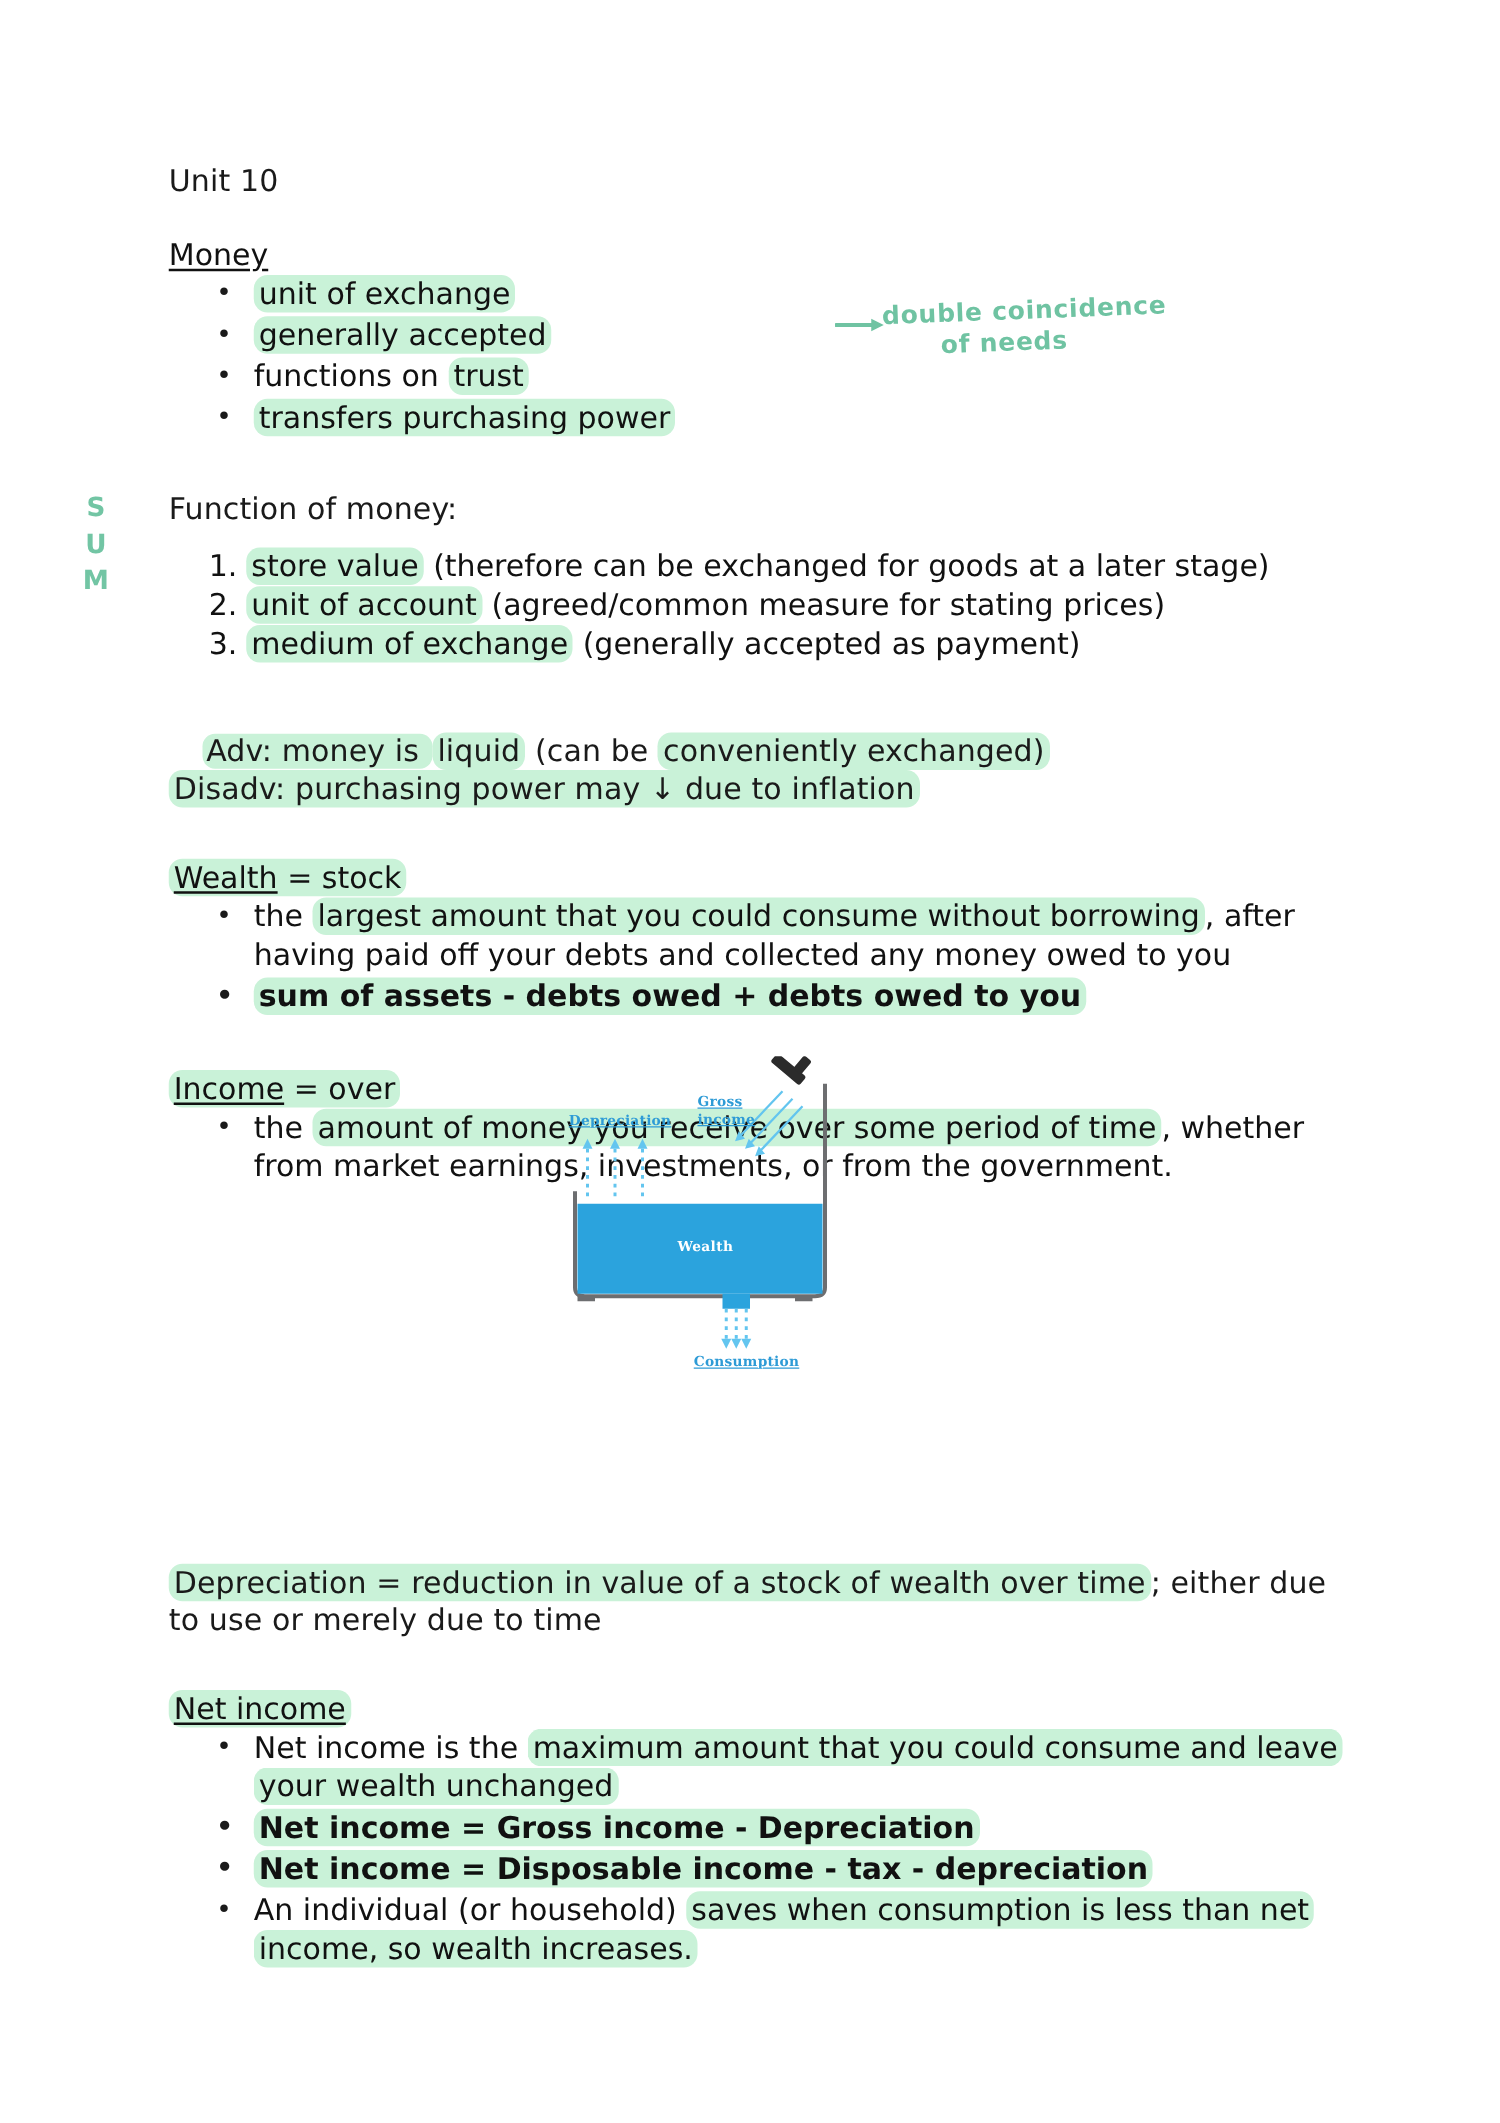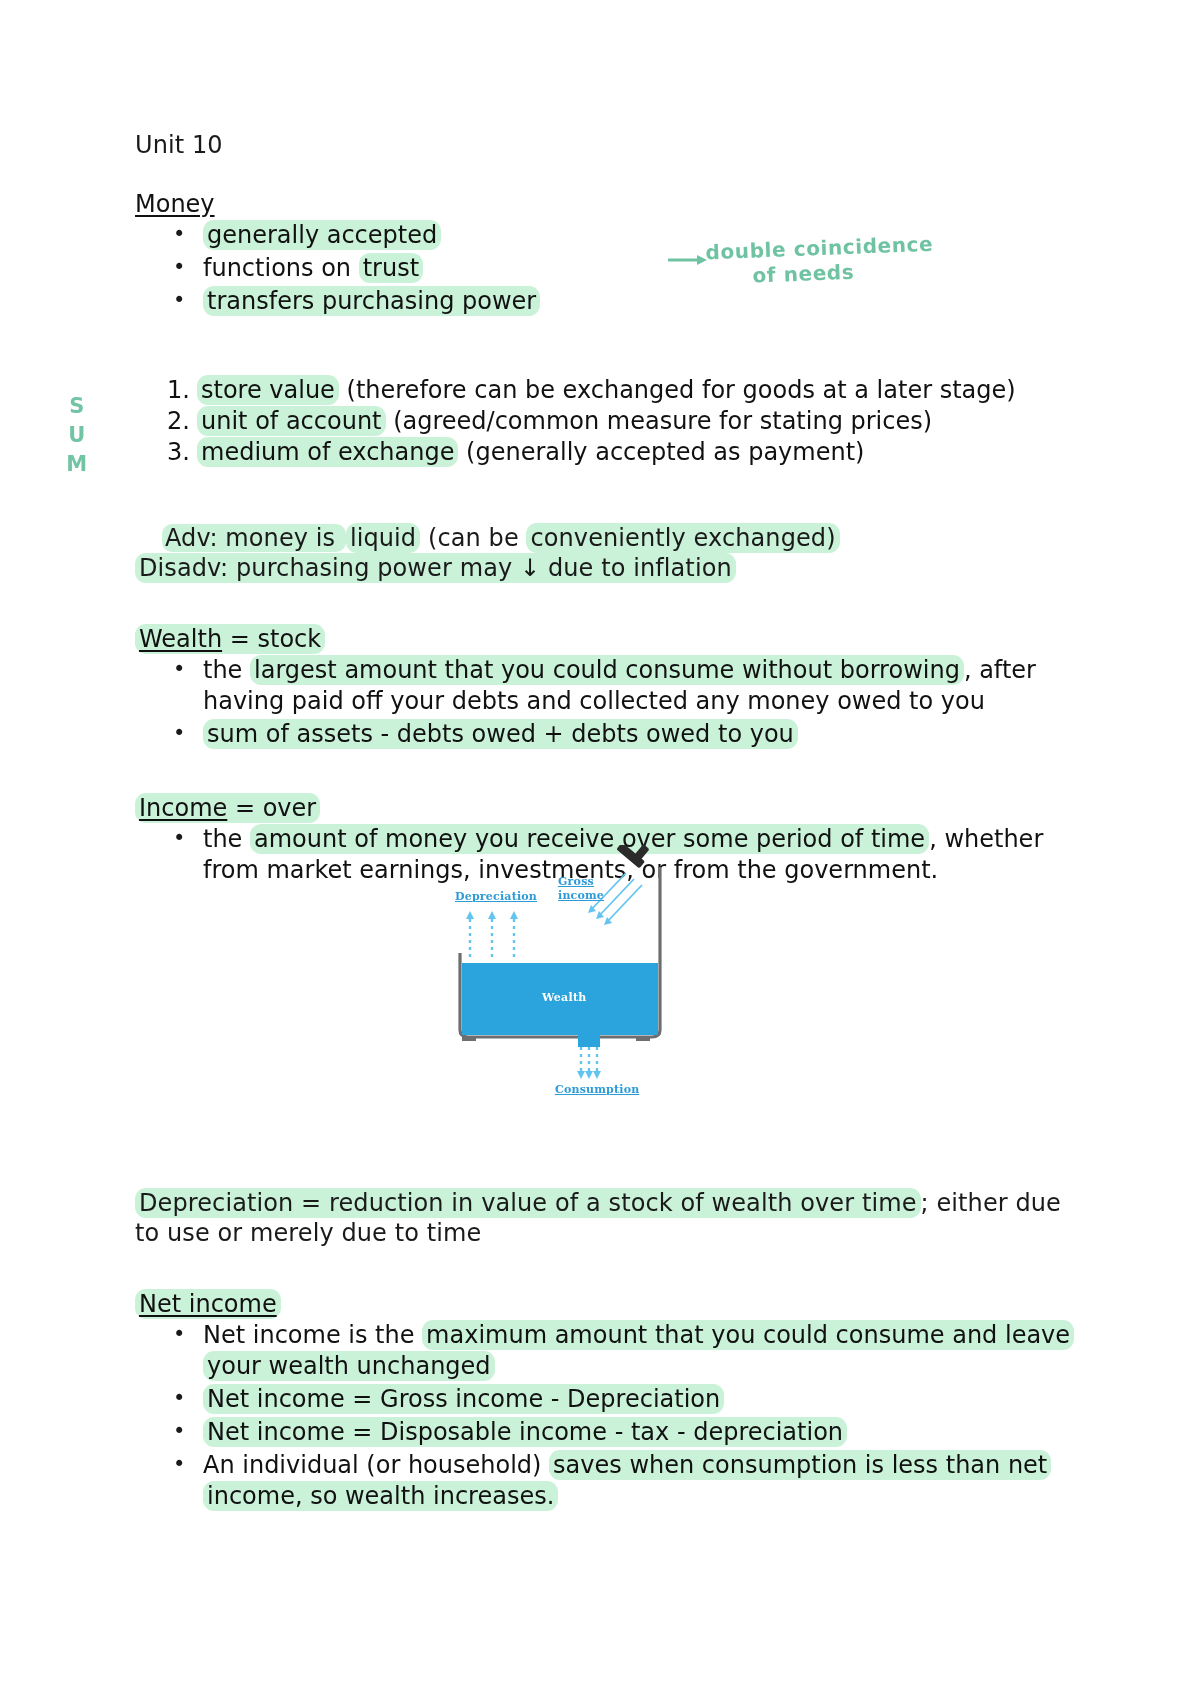--- a/index.html
+++ b/index.html
@@ -90,21 +90,21 @@
     padding-left: 30px;
     margin-bottom: 1px;
   }
   ol.numbered > li::before {
     content: counter(fn) ".";
     position: absolute;
     left: 0;
     top: 0;
     font-size: 24px;
   }
-  b, .bold { font-weight: 400; }
+  b, .bold { font-weight: 700; }
 
   
   .margin-note {
     position: absolute;
     left: 62px;
     top: 392px;
     color: #72c5a4;
     font-family: "DejaVu Sans", sans-serif;
     font-weight: 700;
     font-size: 21px;
@@ -172,35 +172,39 @@
   <div class="title line">
     <span>Unit 10</span>
   </div>
 
   <div class="gap-lg"></div>
 
   <div>
     <div class="heading u">Money</div>
     <ul class="bullets">
       <li>
+        <span class="hl">unit of exchange</span>
+      </li>
+      <li>
         <span class="hl">generally accepted</span>
       </li>
       <li>
         <span>functions on </span><span class="hl">trust</span>
       </li>
       <li>
         <span class="hl">transfers purchasing power</span>
       </li>
     </ul>
   </div>
 
   <div class="gap-lg"></div>
   <div class="gap-sm"></div>
 
   <div>
+    <div class="line">Function of money:</div>
     <ol class="numbered">
       <li>
         <span class="hl">store value</span><span> (therefore can be exchanged for goods at a later stage)</span>
       </li>
       <li>
         <span class="hl">unit of account</span><span> (agreed/common measure for stating prices)</span>
       </li>
       <li>
         <span class="hl">medium of exchange</span><span> (generally accepted as payment)</span>
       </li>

